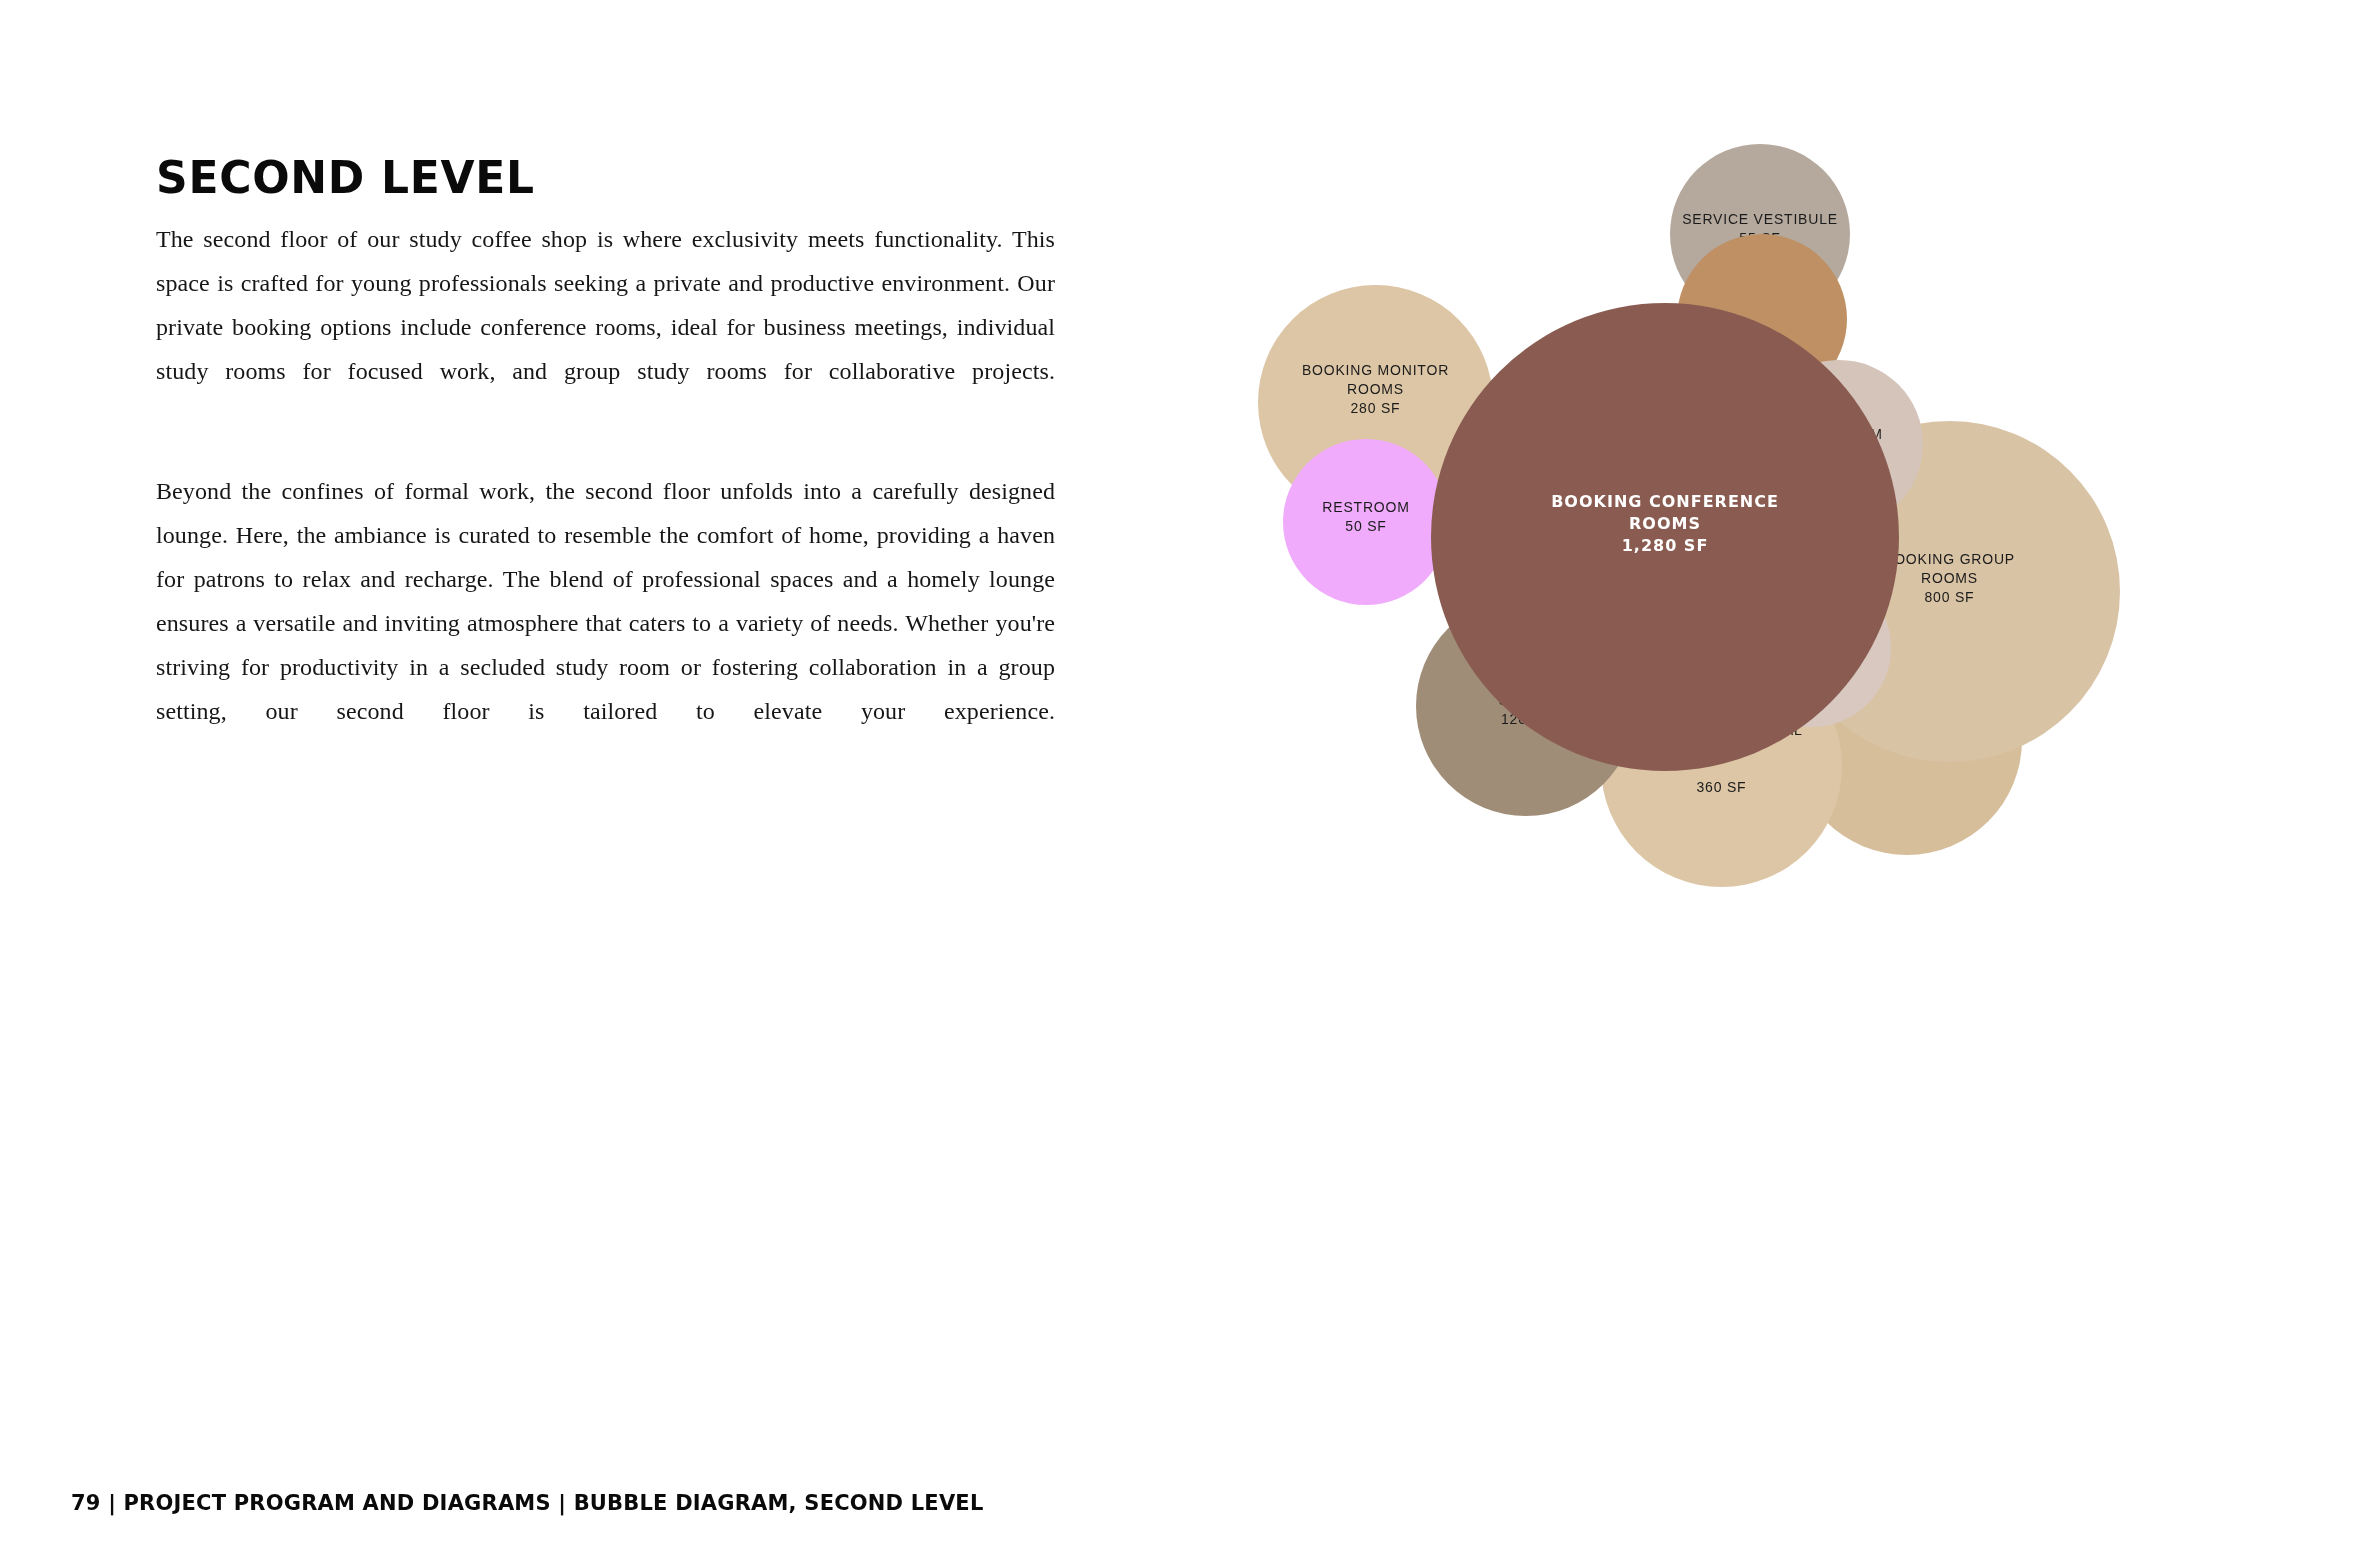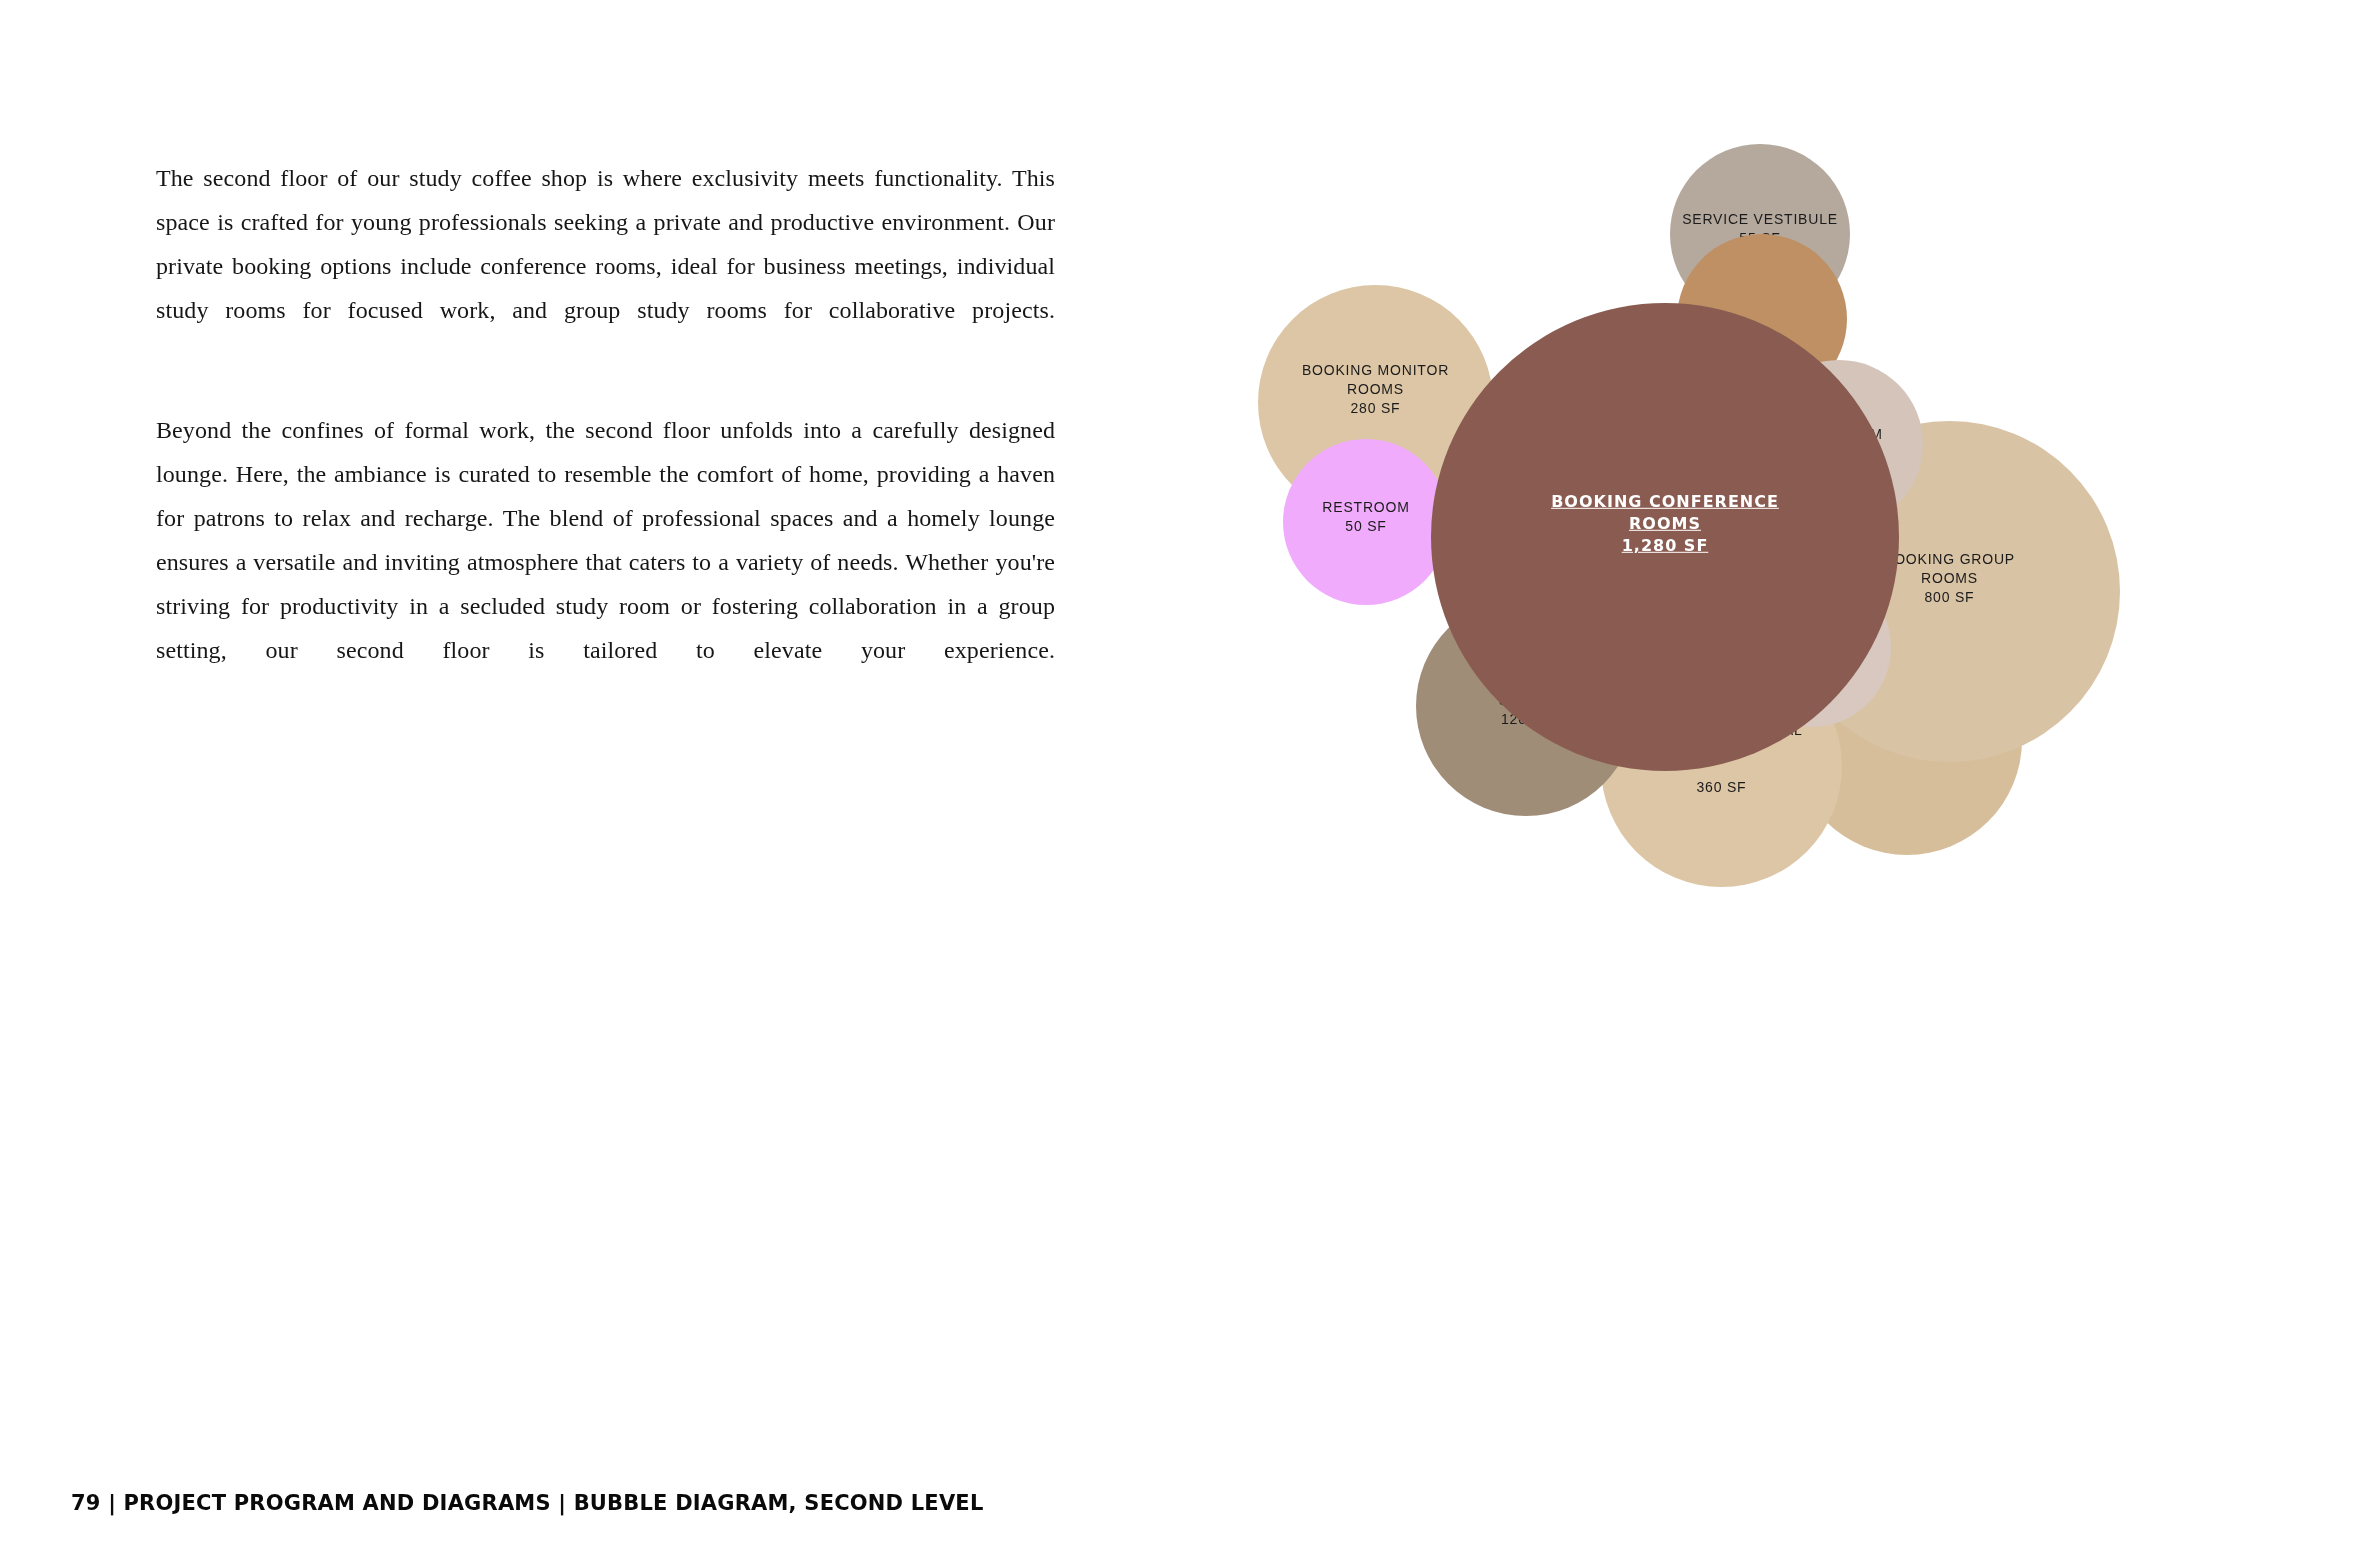--- a/index.html
+++ b/index.html
@@ -106,20 +106,21 @@
     font-size: 16px;
     line-height: 22px;
     letter-spacing: 1px;
     color: #ffffff;
   }
 </style>
 </head>
 <body style="background: rgb(255, 255, 255);">
 
 <div class="text-column">
+  <h1 class="page-title">SECOND LEVEL</h1>
 
   <p class="body-paragraph first">The second floor of our study coffee shop is where exclusivity meets functionality. This space is crafted for young professionals seeking a private and productive environment. Our private booking options include conference rooms, ideal for business meetings, individual study rooms for focused work, and group study rooms for collaborative projects.</p>
 
   <p class="body-paragraph second">Beyond the confines of formal work, the second floor unfolds into a carefully designed lounge. Here, the ambiance is curated to resemble the comfort of home, providing a haven for patrons to relax and recharge. The blend of professional spaces and a homely lounge ensures a versatile and inviting atmosphere that caters to a variety of needs. Whether you're striving for productivity in a secluded study room or fostering collaboration in a group setting, our second floor is tailored to elevate your experience.</p>
 </div>
 
 <div class="diagram" id="diagram">
     <div class="bubble" style="left: 440px; top: 26px; width: 180px; height: 180px; background: rgb(181, 169, 158); z-index: 2;">
       <div class="label" style="transform: translateY(-4.7px);">SERVICE VESTIBULE
 55 SF</div>
@@ -131,21 +132,21 @@
     <div class="bubble" style="left: 28px; top: 167px; width: 235px; height: 235px; background: rgb(220, 198, 166); z-index: 3;">
       <div class="label" style="transform: translateY(-13.2px);">BOOKING MONITOR
 ROOMS
 280 SF</div>
     </div>
     <div class="bubble" style="left: 53px; top: 321px; width: 166px; height: 166px; background: #f0abfc; z-index: 3;">
       <div class="label" style="transform: translateY(-4.7px);">RESTROOM
 50 SF</div>
     </div>
     <div class="bubble primary" style="left: 201px; top: 185px; width: 468px; height: 468px; background: rgb(138, 92, 81); z-index: 5;">
-      <div class="label" style="transform: translateY(-13.2px); text-decoration: underline;">BOOKING CONFERENCE
+      <div class="label" style="transform: translateY(-13.2px);">BOOKING CONFERENCE
 ROOMS
 1,280 SF</div>
     </div>
     <div class="bubble" style="left: 525px; top: 242px; width: 168px; height: 168px; background: rgb(213, 196, 186); z-index: 4;">
       <div class="label">RESTROOM
 50 SF</div>
     </div>
     <div class="bubble" style="left: 549px; top: 303px; width: 341px; height: 341px; background: rgb(217, 195, 165); z-index: 3;">
       <div class="label" style="transform: translateY(-13.2px);">BOOKING GROUP
 ROOMS

